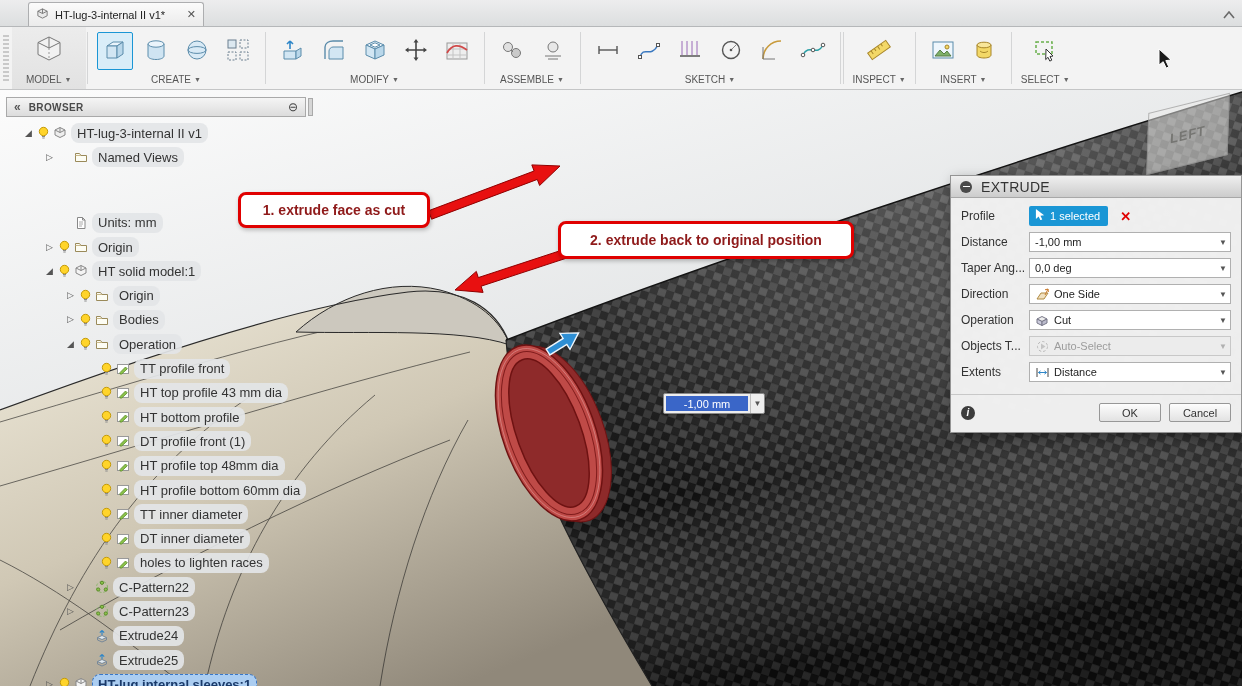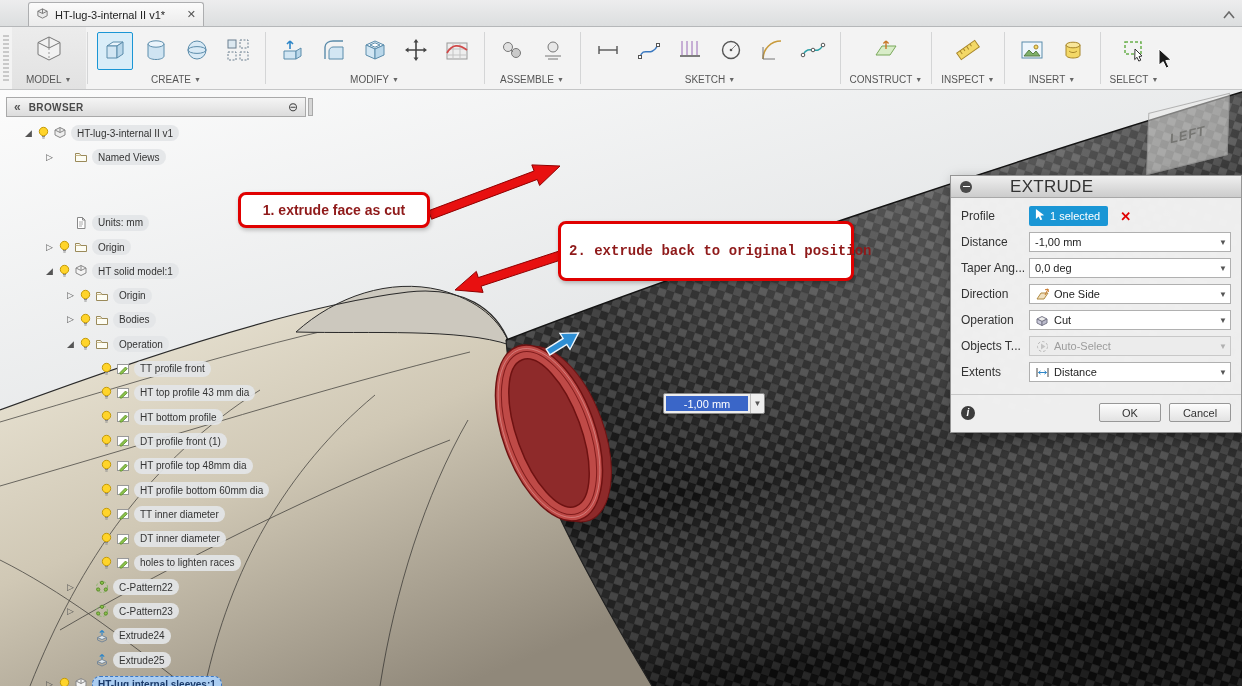--- a/index.html
+++ b/index.html
@@ -33,21 +33,21 @@
   .tsep { width:1px; background:#d4d5d6; margin:5px 1px; }
 
   
   #canvas { position:absolute; top:90px; left:0; width:1242px; height:596px; overflow:hidden; }
   #scene, #annot { position:absolute; left:0; top:0; }
   #annot { pointer-events:none; z-index:6; }
 
   .callout { position:absolute; z-index:7; background:#fff; border:3px solid #e00000; border-radius:8px;
              padding:7px 8px; font-size:14px; font-weight:bold; color:#8f1a1a; text-align:center;
              white-space:nowrap; box-shadow:1px 2px 4px rgba(0,0,0,.25); }
-  #callout2 { padding:19px 8px;font-family:Liberation Mono, monospace; }
+  #callout2 { padding:8px 8px; }
 
   #dim-input { position:absolute; left:663px; top:303px; width:102px; height:21px; z-index:7;
                background:#ededed; border:1px solid #8a8a8a; border-radius:2px; display:flex; align-items:center;
                box-shadow:0 1px 3px rgba(0,0,0,.3); }
   .dim-val { flex:1; margin:2px 0 2px 2px; height:15px; background:#3a66c8; color:#fff; font-size:11px;
              display:flex; align-items:center; justify-content:center; }
   .dim-drop { width:14px; align-self:stretch; display:flex; align-items:center; justify-content:center;
               font-size:8px; color:#555; border-left:1px solid #bdbdbd; margin-left:2px; }
 
   #viewcube { position:absolute; left:1146px; top:14px; width:84px; height:60px; z-index:2;
@@ -63,32 +63,32 @@
   .bh-collapse { font-size:12px; color:#555; font-weight:bold; line-height:1; }
   #browser-title { font-size:10px; font-weight:bold; color:#4a4a4a; letter-spacing:.4px; flex:1; }
   .bh-minus { font-size:12px; color:#444; line-height:1; }
   #browser-grip { position:absolute; left:308px; top:8px; width:5px; height:18px; z-index:8;
                   background:#d6d6d6; border:1px solid #a9a9a9; }
   #tree { margin-top:4px; }
   .trow { display:flex; align-items:center; height:24.3px; }
   .slot-arrow { width:17px; flex:none; font-size:9px; color:#555; text-align:center; line-height:1; }
   .slot-bulb { width:16px; flex:none; display:flex; align-items:center; }
   .slot-icon { width:18px; flex:none; display:flex; align-items:center; }
-  .tlab { background:rgba(227,229,231,.92); padding:1.5px 5px; border-radius:8px; font-size:10px; color:#333;
+  .tlab { background:rgba(227,229,231,.92); padding:1.5px 5px; border-radius:8px; font-size:13px; color:#333;
           white-space:nowrap; border:1px solid transparent; }
   .trow.selected .tlab { background:#abcdf1; border:1px dashed #3a78c8; color:#1a3a6a; font-weight:bold; }
 
   
   #dialog { position:absolute; left:950px; top:85px; width:292px; z-index:9;
             background:rgba(242,242,242,.98); border:1px solid #949494; box-shadow:3px 4px 12px rgba(0,0,0,.35); }
   #dialog-header { height:22px; background:linear-gradient(#efefef,#cccccc); border-bottom:1px solid #a8a8a8;
                    display:flex; align-items:center; padding:0 9px; gap:9px; }
   .dh-min { width:12px; height:12px; border-radius:50%; background:#4a4a4a; position:relative; flex:none; }
   .dh-min::after { content:""; position:absolute; left:2.5px; top:5.2px; width:7px; height:1.6px; background:#fff; }
-  #dialog-title { font-size:17px; color:#333; letter-spacing:.3px;margin-left:29px; }
+  #dialog-title { font-size:14px; color:#333; letter-spacing:.3px; }
   #dialog-body { padding:8px 10px 2px; }
   .drow { display:flex; align-items:center; margin-bottom:6px; }
   .dlabel { width:68px; flex:none; font-size:12px; color:#333; white-space:nowrap; overflow:hidden; }
   .dctrl { flex:1; height:20px; display:flex; align-items:center; }
   .badge { background:#1a96d5; color:#fff; border-radius:2px; padding:2px 8px 2px 6px; display:flex;
            align-items:center; gap:5px; font-size:11px; line-height:1.3; }
   .clear-x { color:#e00000; font-weight:bold; font-size:13px; margin-left:12px; line-height:1; }
   .dinput, .dselect { flex:1; height:20px; background:#fff; border:1px solid #b0b0b0; display:flex;
                       align-items:center; padding:0 3px 0 5px; gap:4px; font-size:11px; color:#222; }
   .dselect.ddis { background:#ececec; border-color:#c8c8c8; color:#9c9c9c; }
@@ -288,34 +288,20 @@
                 <circle cx="23" cy="8" r="1.8" fill="#fff" stroke="#555"></circle>
               </svg></span>
           </div>
         </div>
         <div class="tlabel">
           <span>SKETCH</span>
           <span class="caret">▼</span>
         </div>
       </div>
       <div class="tsep"></div>
-      <div class="tgroup">
-        <div class="ticons">
-          <div class="tbtn">
-            <span><svg width="26" height="26" viewBox="0 0 26 26">
-                <path d="M3 18l6-9h14l-6 9z" fill="#d8ecc8" stroke="#79a85a"></path>
-                <path d="M13 12V4m0 0l-2.6 2.6M13 4l2.6 2.6" stroke="#c87828" stroke-width="1.4" fill="none"></path>
-              </svg></span>
-          </div>
-        </div>
-        <div class="tlabel">
-          <span>CONSTRUCT</span>
-          <span class="caret">▼</span>
-        </div>
-      </div>
       <div class="tsep"></div>
       <div class="tgroup">
         <div class="ticons">
           <div class="tbtn">
             <span><svg width="26" height="26" viewBox="0 0 26 26">
                 <g transform="rotate(-35 13 13)">
                   <rect x="2" y="9" width="22" height="8" fill="#f3d867" stroke="#a8862a"></rect>
                   <path d="M6 9v4M10 9v3M14 9v4M18 9v3" stroke="#a8862a"></path>
                 </g>
               </svg></span>

